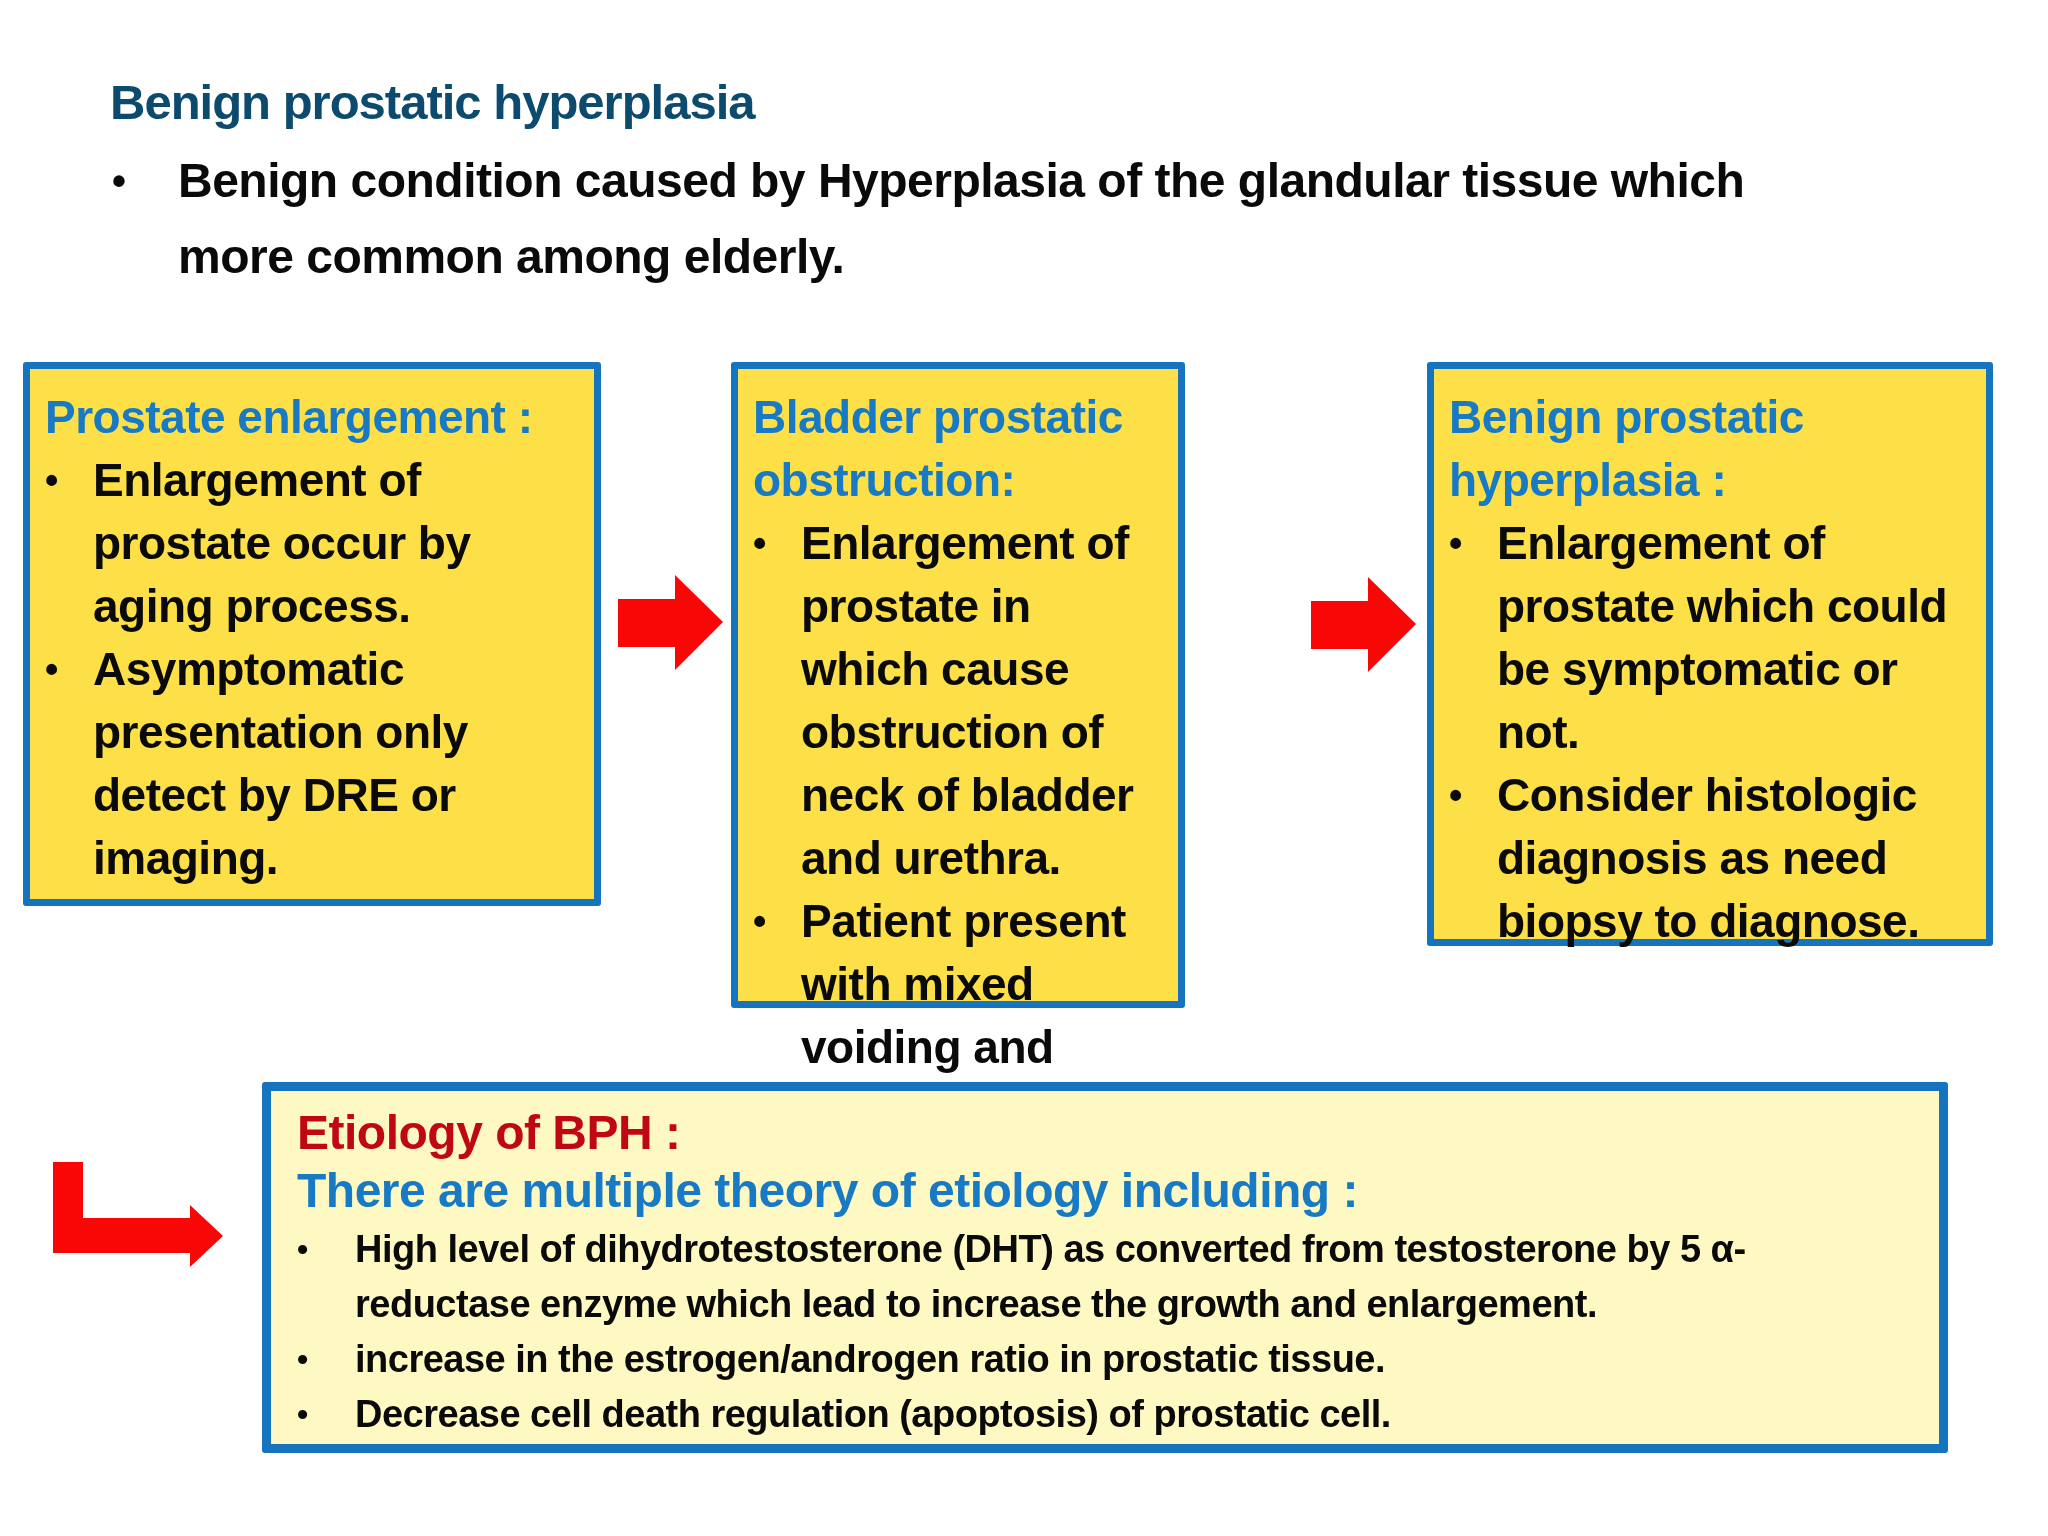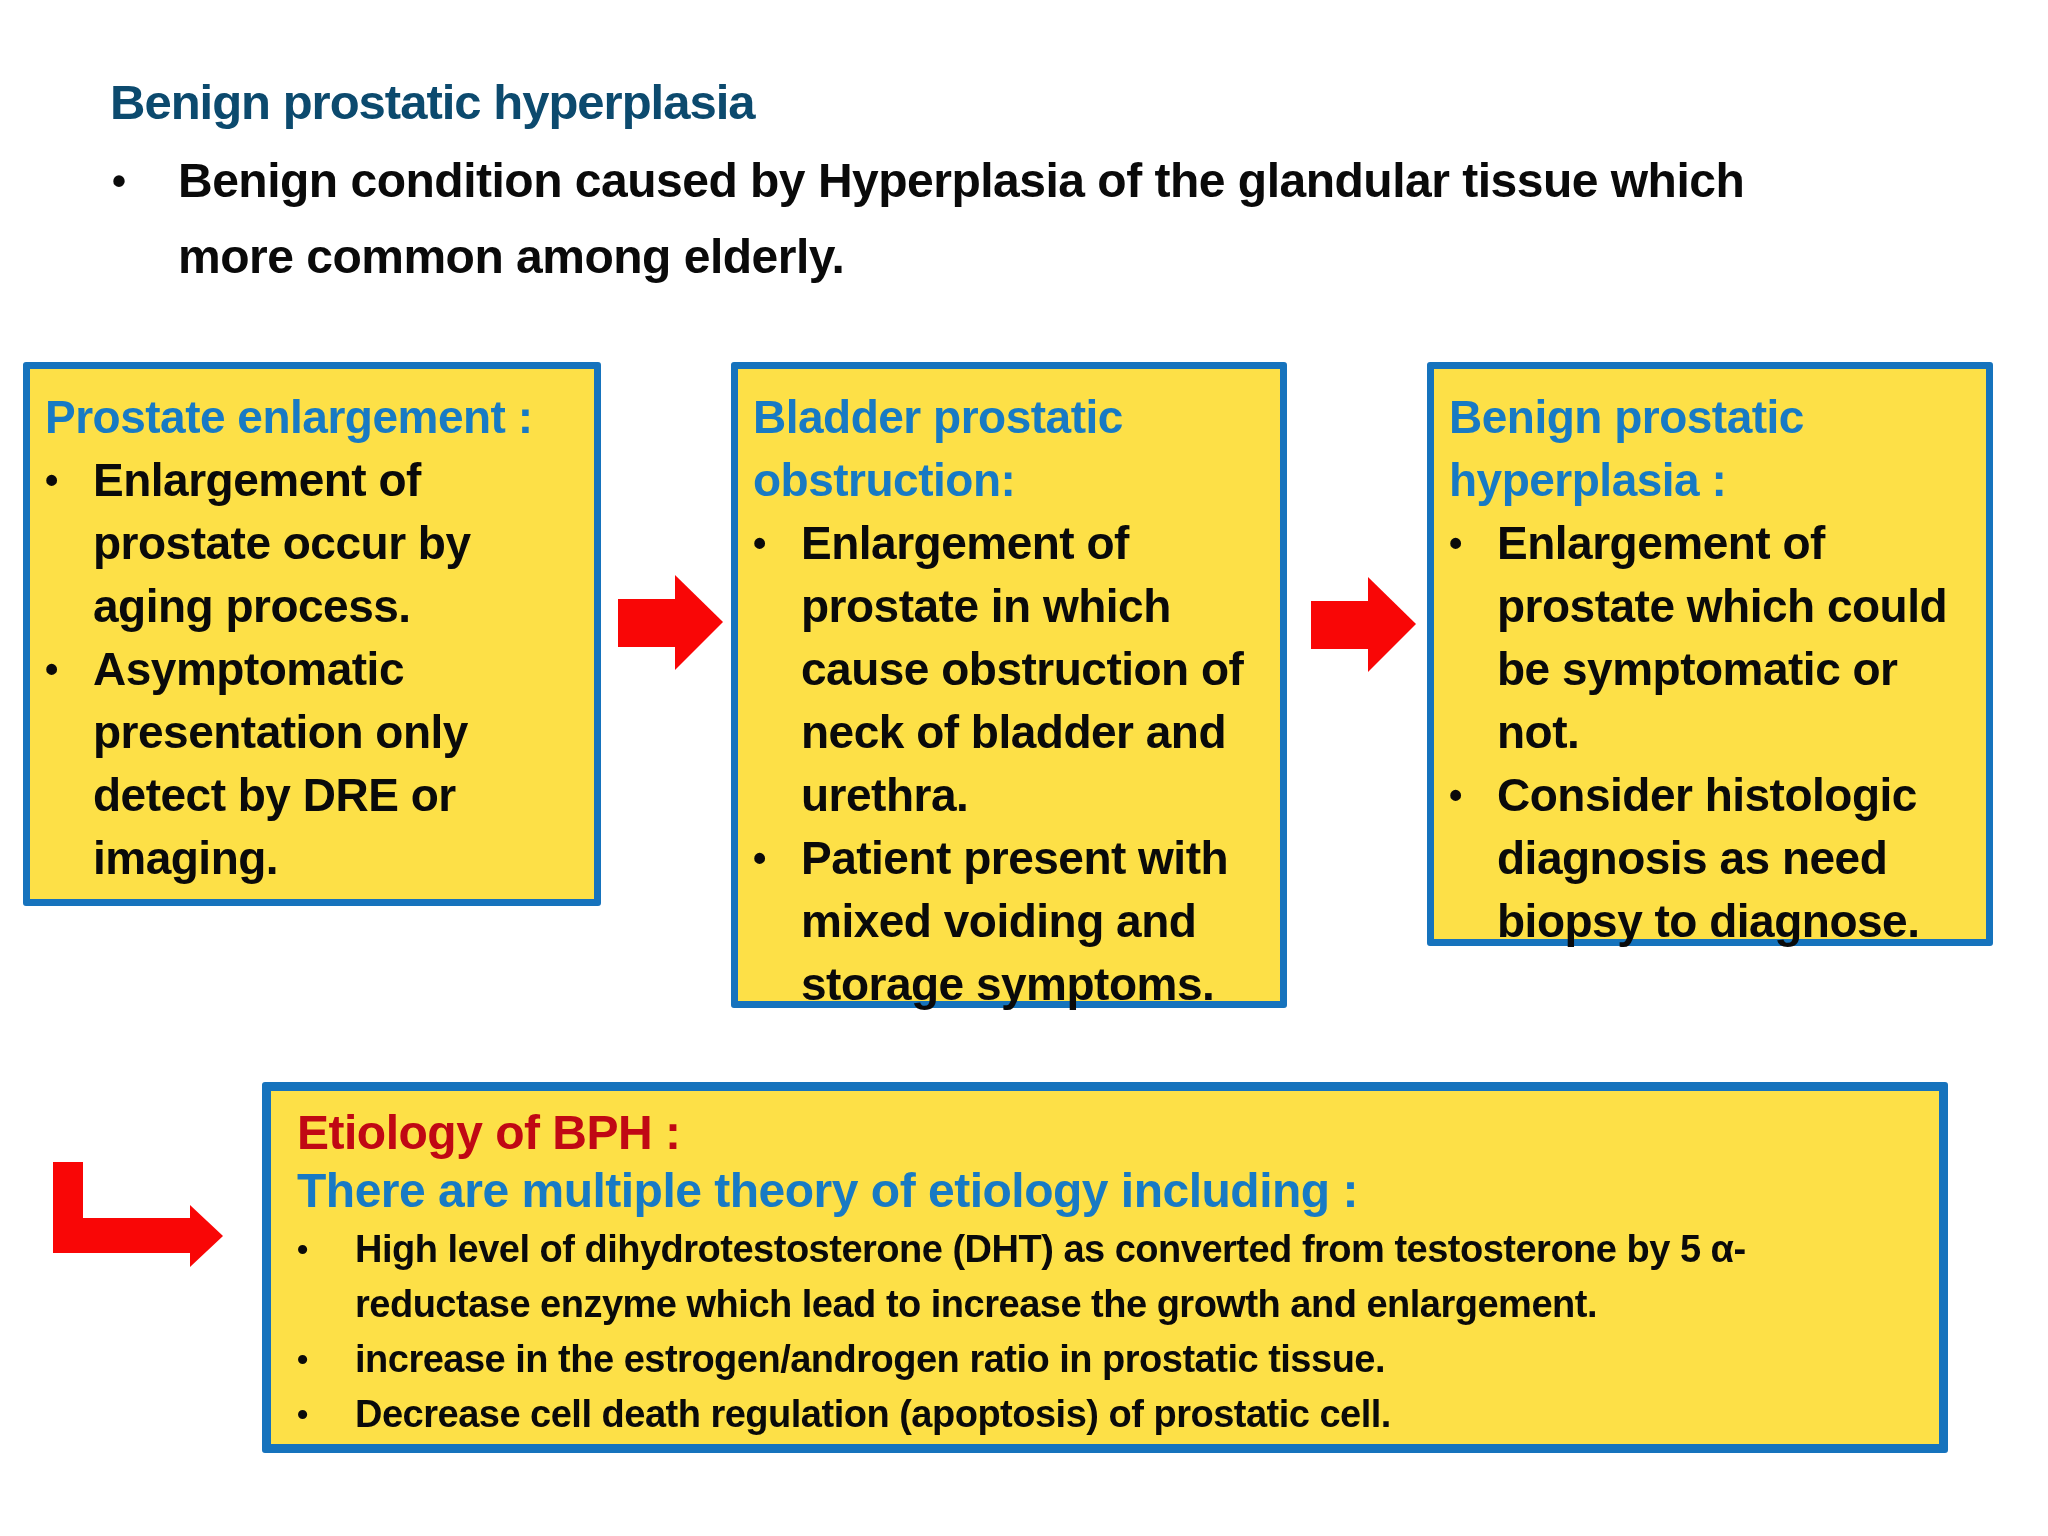--- a/index.html
+++ b/index.html
@@ -20,42 +20,42 @@
   .dot::before{content:"\2022";}
   .intro .dot{width:66px;font-size:40px;}
   .bi .txt{flex:1 1 auto;min-width:0;}
   
   .fbox{
     border:7px solid #1673bd;border-radius:3px;background:#fde047;
     padding:17px 10px 0 15px;box-sizing:border-box;
     font-size:46px;line-height:63px;letter-spacing:-0.5px;
   }
   .box1{left:23px;top:362px;width:578px;height:544px;}
-  .box2{left:731px;top:362px;width:556px;height:646px;}
+  .box2{left:731px;top:362px;width:454px;height:646px;}
   .box3{left:1427px;top:362px;width:566px;height:584px;}
   .box-header{color:#187ac4;font-size:46px;line-height:63px;}
   .nowrap{white-space:nowrap;}
   .fbox .dot{width:48px;font-size:38px;}
   
   .flow-arrow{width:105px;height:95px;}
   .fa-tail{position:absolute;left:0;top:24px;width:58px;height:48px;background:#f90606;}
   .fa-head{position:absolute;left:57px;top:0;width:0;height:0;
     border-top:47px solid transparent;border-bottom:48px solid transparent;border-left:48px solid #f90606;}
   .arrow1{left:618px;top:575px;}
   .arrow2{left:1311px;top:577px;}
   
   .elbow{left:53px;top:1162px;width:170px;height:106px;}
   .el-v{position:absolute;left:0;top:0;width:30px;height:91px;background:#f90606;}
   .el-h{position:absolute;left:0;top:56px;width:138px;height:35px;background:#f90606;}
   .el-head{position:absolute;left:137px;top:43px;width:0;height:0;
     border-top:31px solid transparent;border-bottom:31px solid transparent;border-left:33px solid #f90606;}
   
   .etbox{
     left:262px;top:1082px;width:1686px;height:371px;
-    border:9px solid #1673bd;border-radius:3px;background:#fde047;
+    border:9px solid #1673bd;border-radius:3px;background:#fef9c3;
     padding:13px 20px 0 26px;box-sizing:border-box;letter-spacing:-0.5px;
   }
   .et-header{color:#c00814;font-size:48px;line-height:58px;margin-bottom:4px;}
   .et-sub{color:#187ac4;font-size:48px;line-height:50px;margin-bottom:6px;}
   .et-bullets{font-size:38px;line-height:55px;}
   .etbox .dot{width:58px;font-size:32px;}
 </style>
 </head>
 <body>
 

